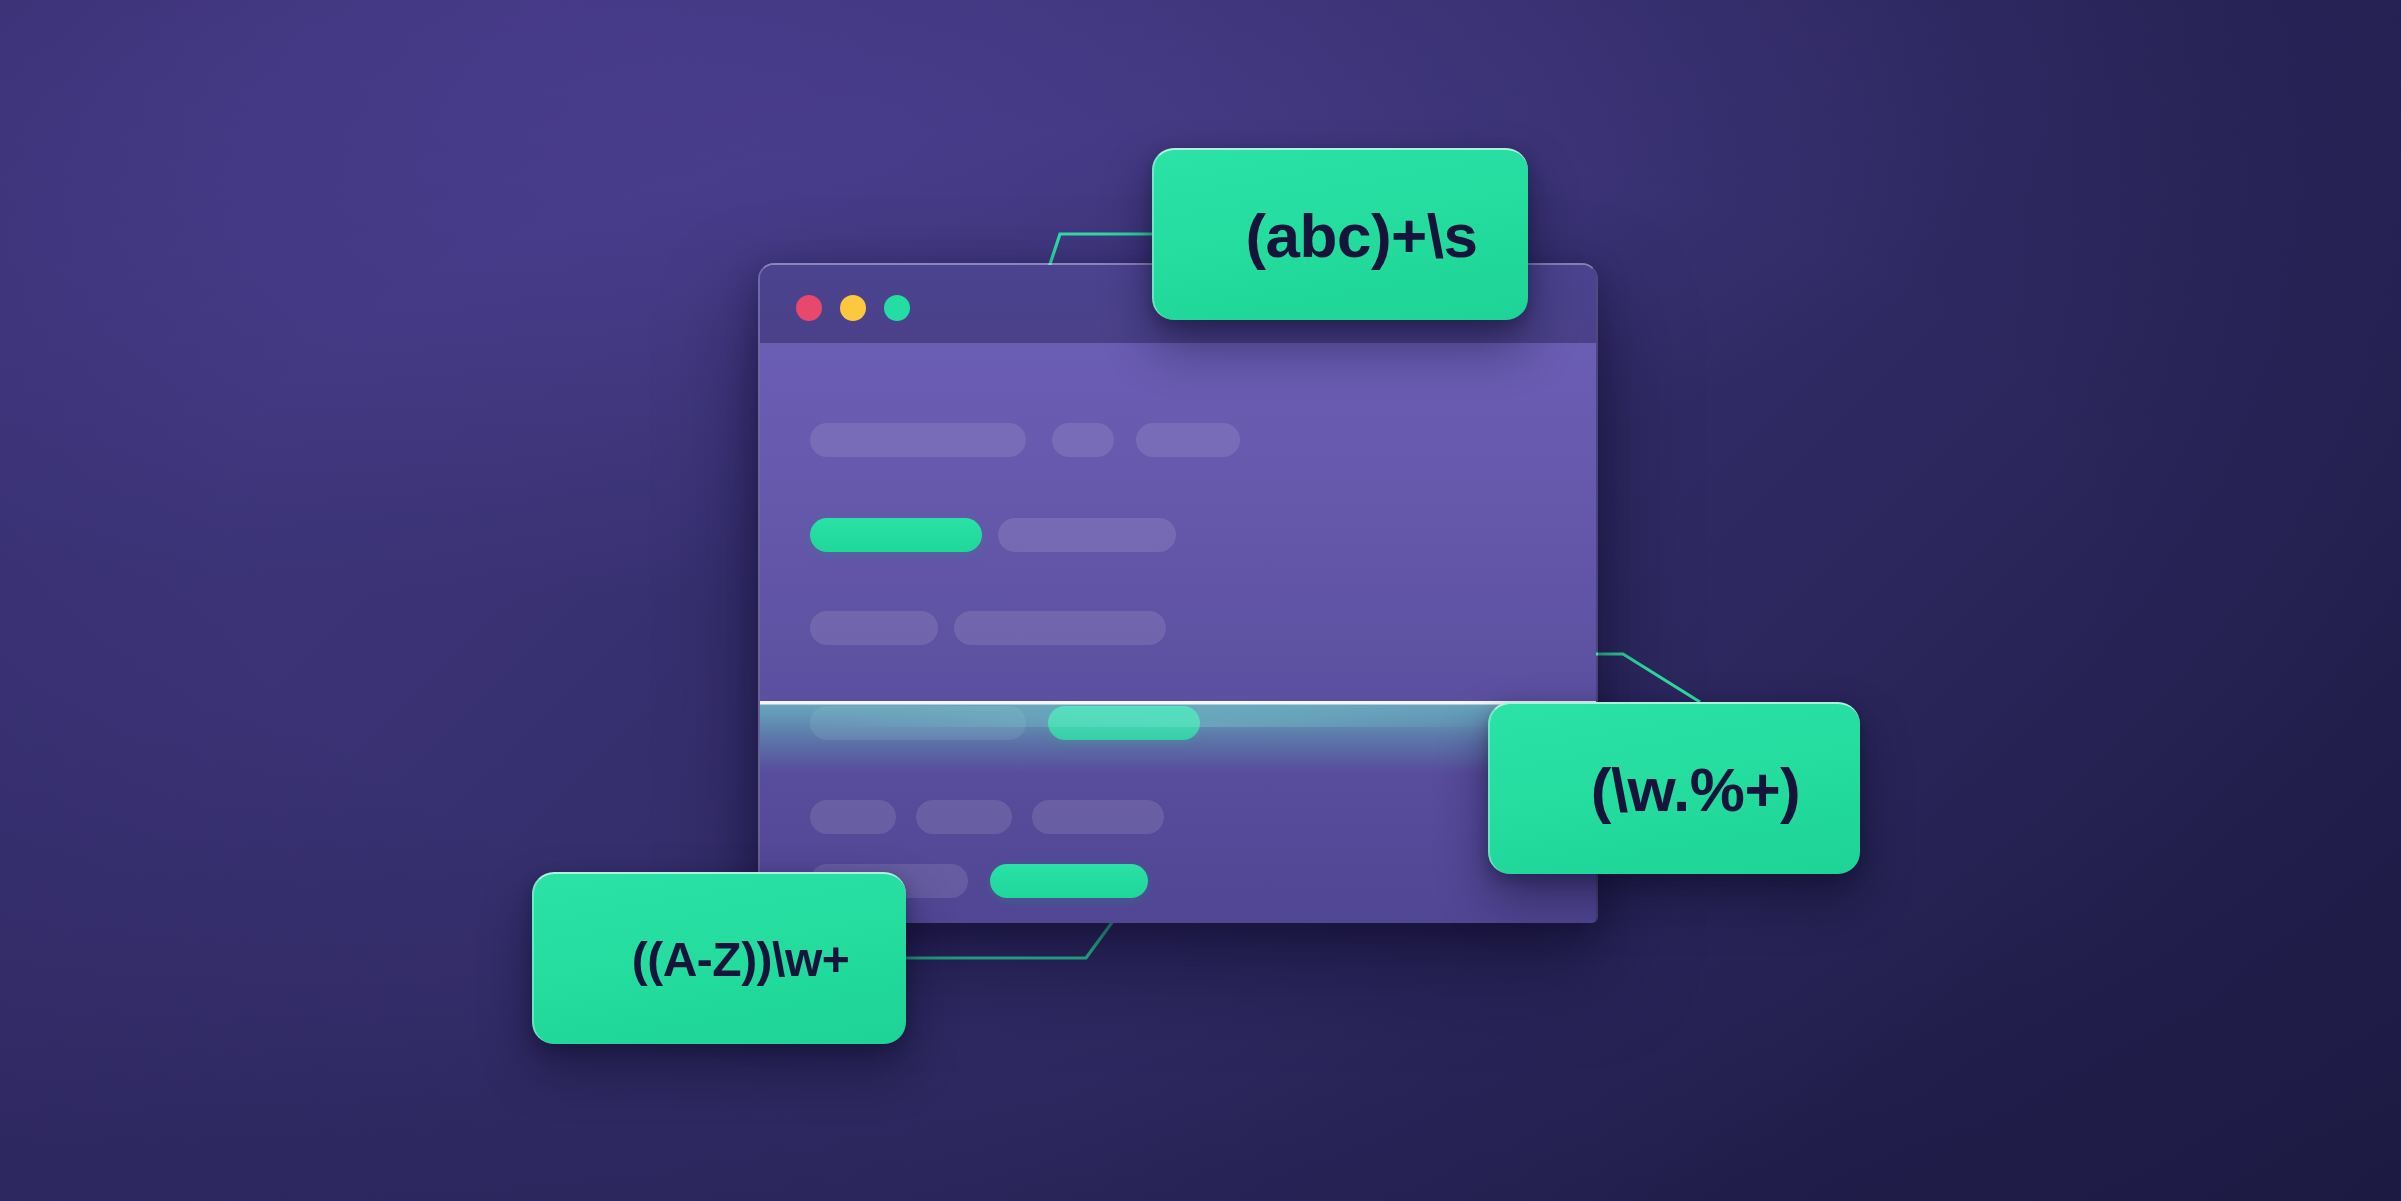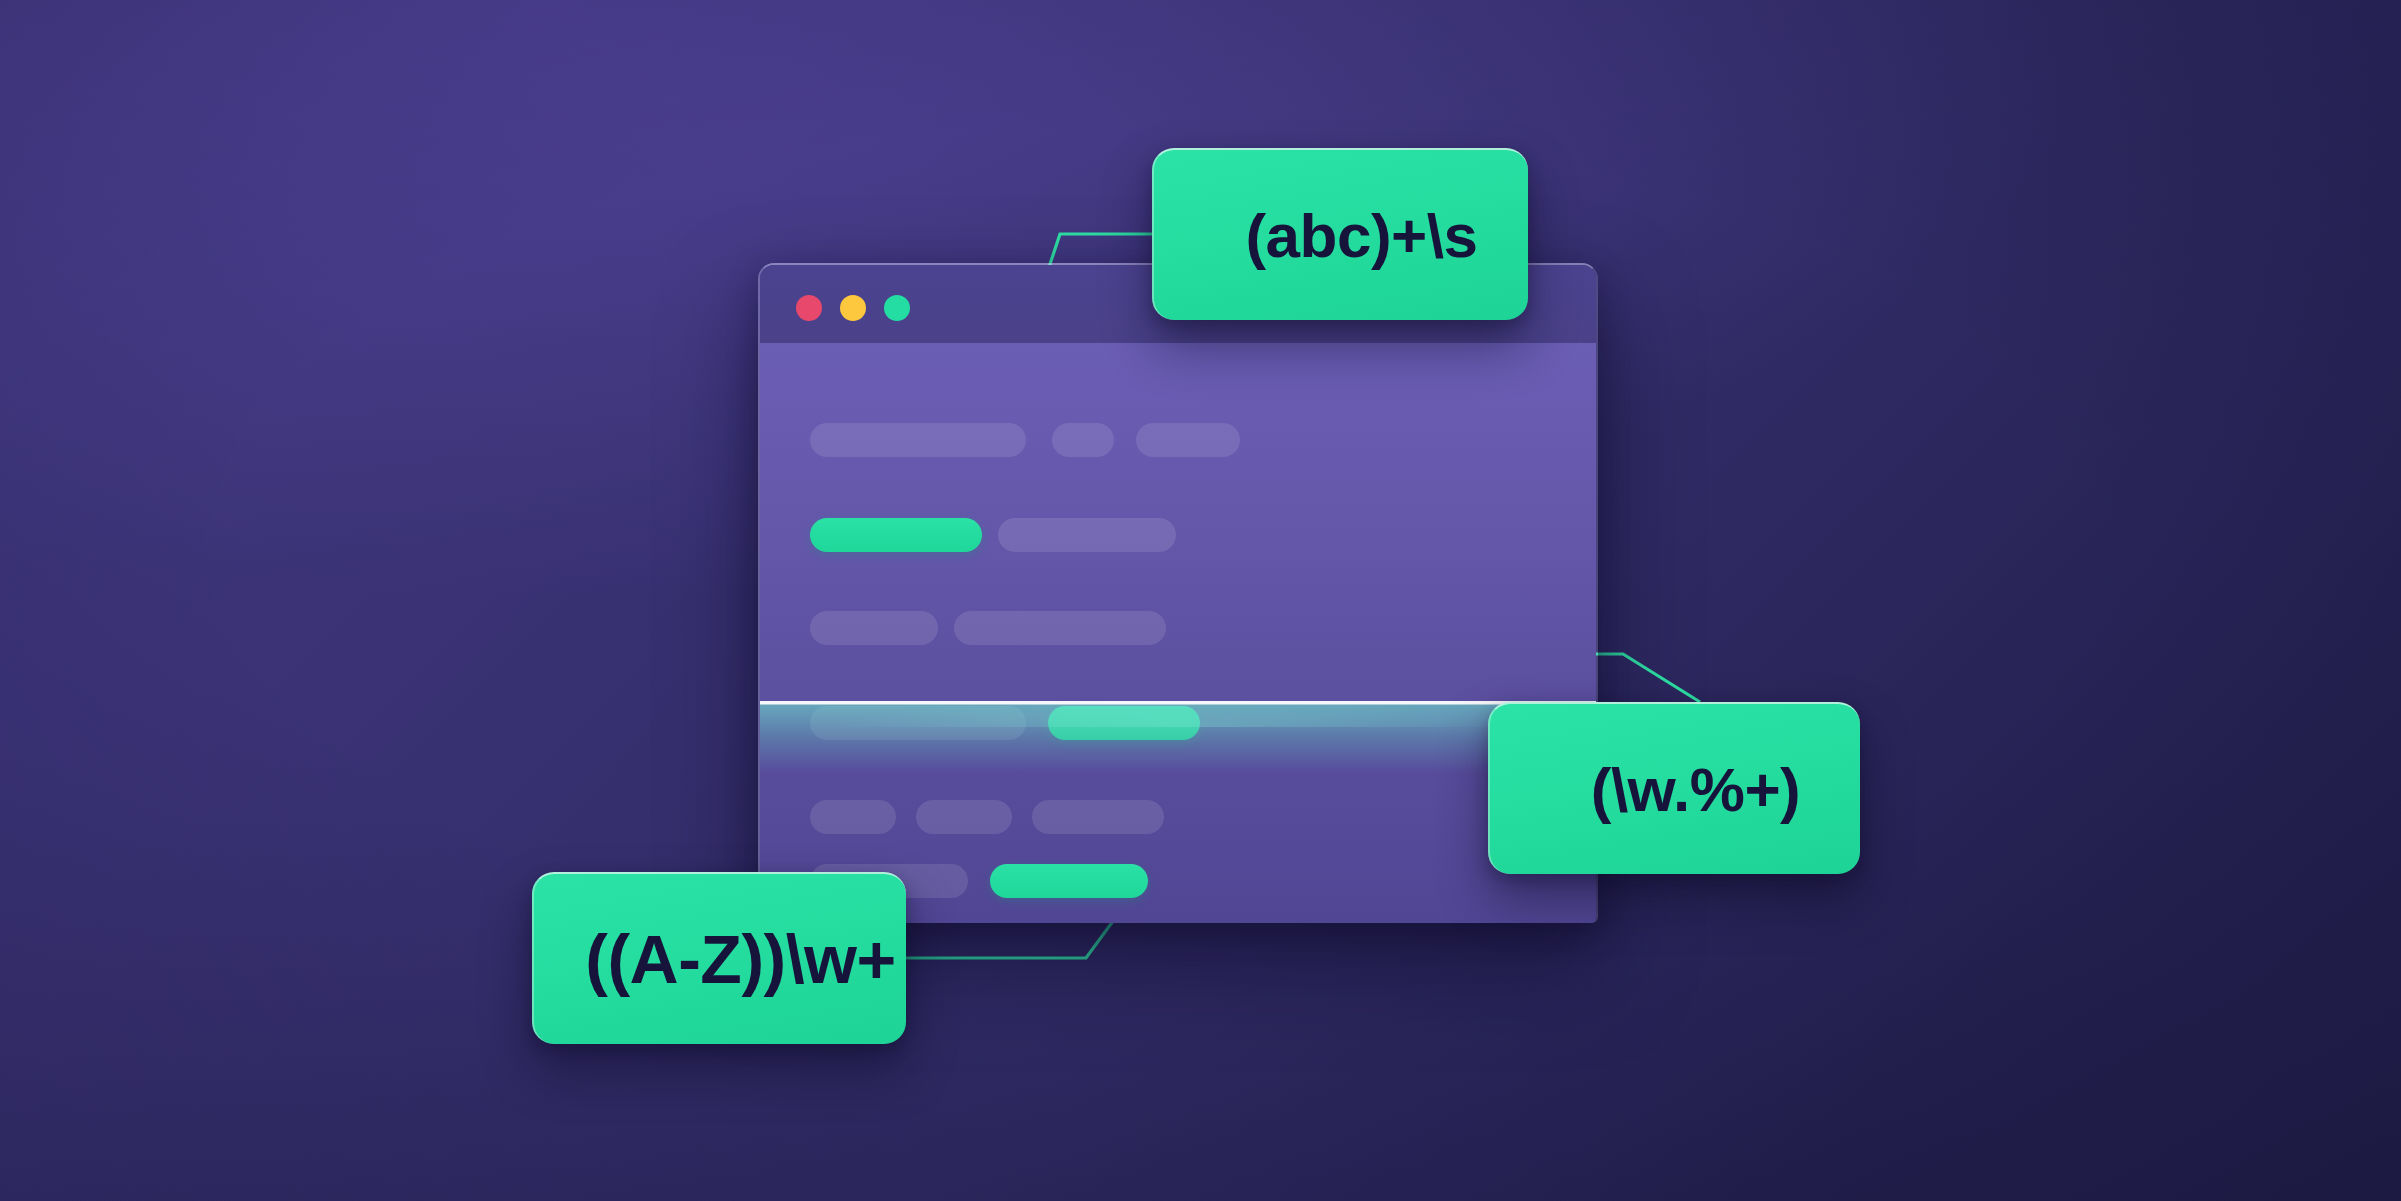--- a/index.html
+++ b/index.html
@@ -90,21 +90,21 @@
     font-weight:700;
     letter-spacing:-0.5px;
     box-shadow:0 26px 50px rgba(10,8,35,.45), 0 6px 16px rgba(10,8,35,.28);
     border-top:2px solid rgba(255,255,255,.65);
     border-left:2px solid rgba(255,255,255,.35);
     white-space:nowrap;
     padding-left:41px;
   }
   #callout-1 { left:1152px; top:148px;  width:376px; height:172px; font-size:62px; }
   #callout-2 { left:1488px; top:702px;  width:372px; height:172px; font-size:62px; }
-  #callout-3 { left:532px;  top:872px;  width:374px; height:172px; font-size:68px; }
+  #callout-3 { left:532px;  top:872px;  width:374px; height:172px; font-size:48px; }
 </style>
 </head>
 <body>
 
 <div id="bg"></div>
 <div id="bg-vign"></div>
 
 <svg id="lines" viewBox="0 0 2401 1201" width="2401" height="1201">
 
   <path d="M 1152 234 L 1060 234 L 975 490" fill="none" stroke="#2fe0a4" stroke-width="3.2"></path>

